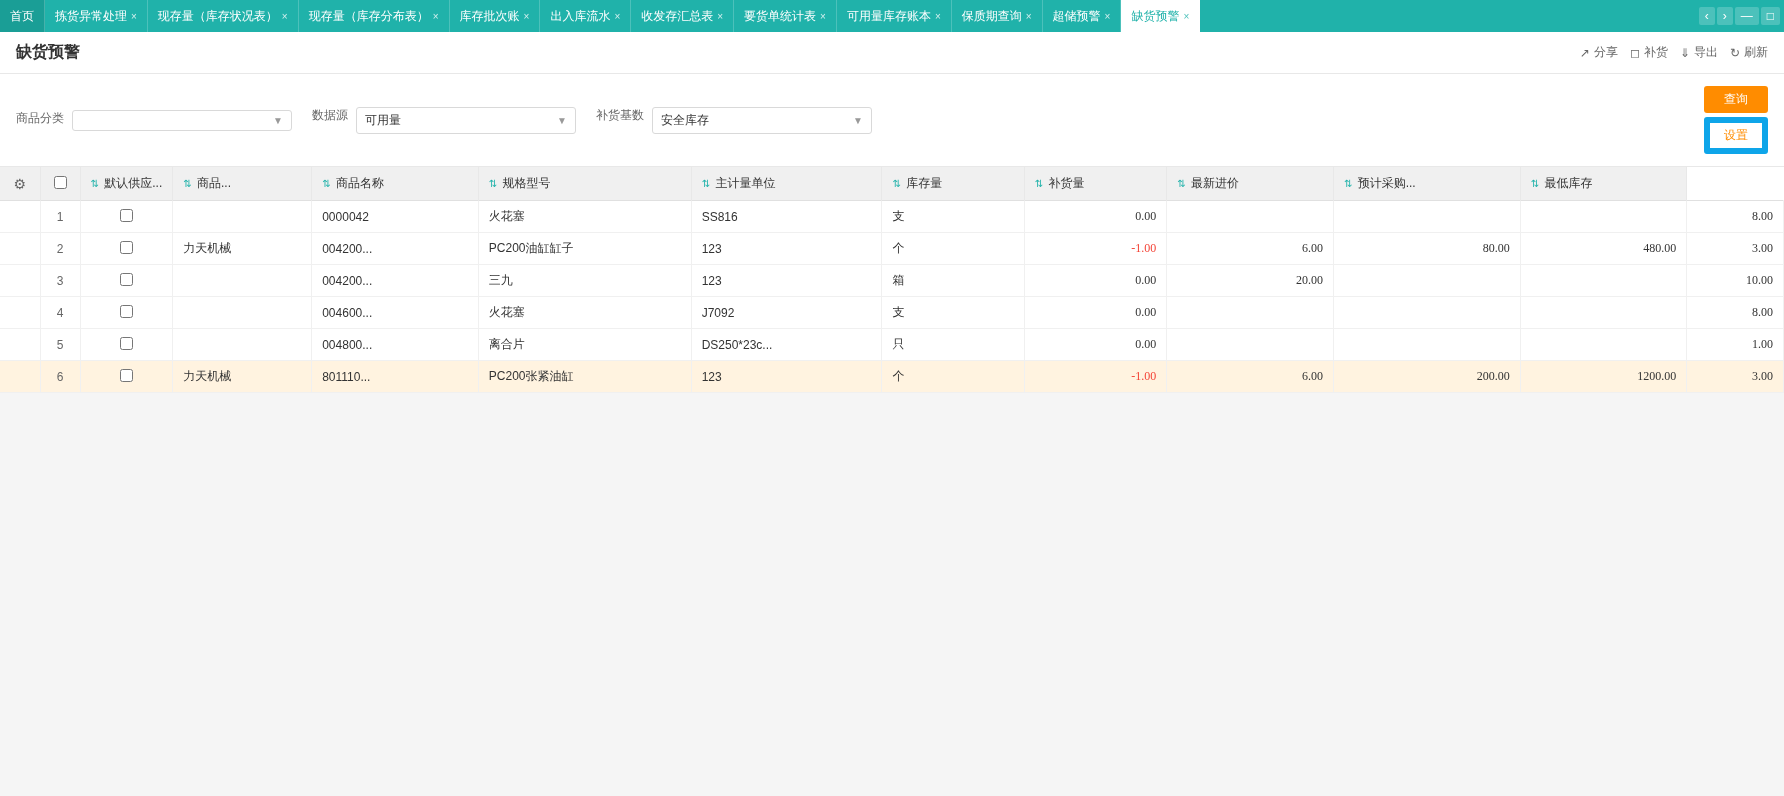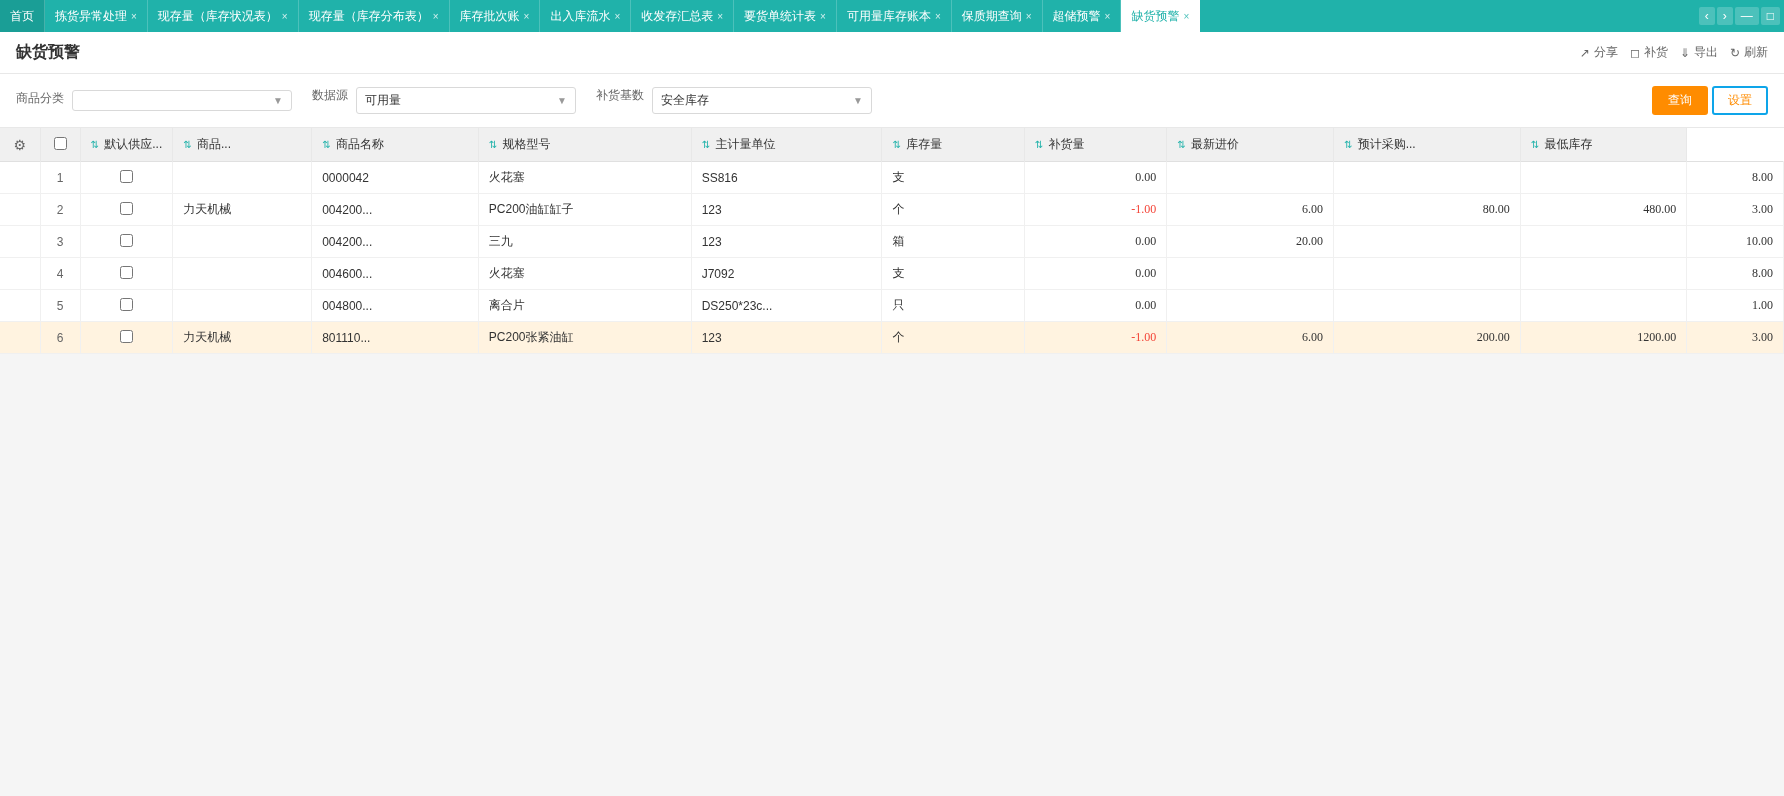--- a/index.html
+++ b/index.html
@@ -129,29 +129,29 @@
       color: #fff;
       border: none;
       padding: 5px 16px;
       border-radius: 3px;
       cursor: pointer;
       font-size: 12px;
     }
     .btn-settings {
       background: #fff;
       color: #ff8c00;
-      border: 2px solid #0ea5e9;
+      border: 6px solid #0ea5e9;
       padding: 4px 14px;
       border-radius: 3px;
       cursor: pointer;
       font-size: 12px;
     }
     .filter-actions-col {
       display: flex;
-      flex-direction: row;
+      flex-direction: column;
       gap: 4px;
       margin-left: auto;
     }
 
     
     .table-wrapper {
       overflow-x: auto;
     }
     table {
       width: 100%;

